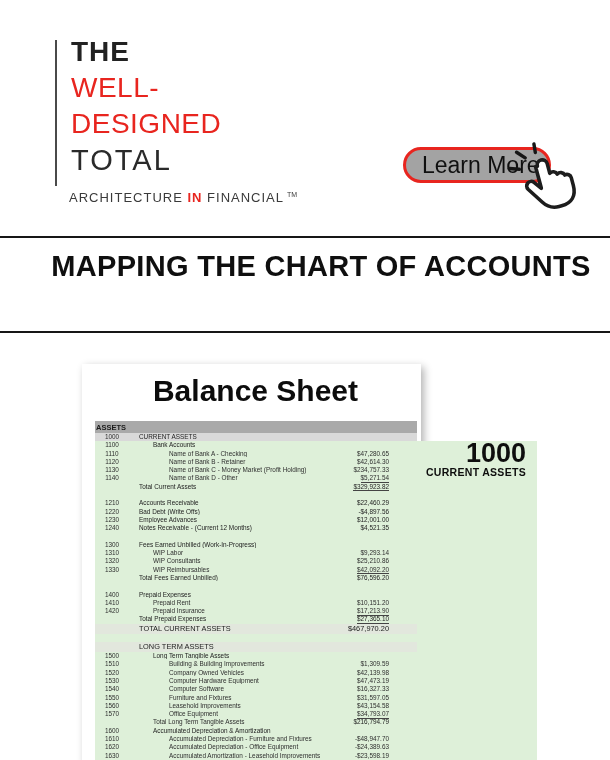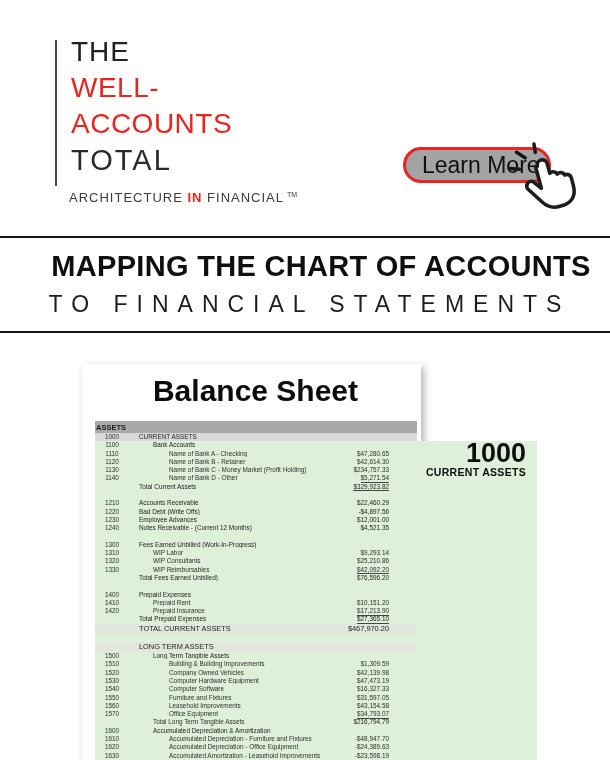--- a/index.html
+++ b/index.html
@@ -2,21 +2,21 @@
 <html><head>
 <meta charset="utf-8">
 <style>
   html,body{margin:0;padding:0;background:#fff;}
   .stage{position:relative;width:610px;height:760px;background:#ffffff;overflow:hidden;
          font-family:"Liberation Sans",sans-serif;}
 
   
   .logo-rule{position:absolute;left:55px;top:40px;width:2px;height:146px;background:#4a4a4a;}
   .logo{position:absolute;left:71px;top:34px;line-height:36px;}
-  .logo .l1{font-size:28px;color:#222;letter-spacing:1px;font-weight:400;}
+  .logo .l1{font-size:28px;color:#222;letter-spacing:1px;font-weight:700;}
   .logo .l2,.logo .l3{font-size:28px;color:var(--accent,#e8251f);font-weight:400;letter-spacing:.5px;}
   .logo .l4{font-size:29px;color:#2a2a2a;letter-spacing:2px;font-weight:400;}
   .tagline{position:absolute;left:69px;top:190px;font-size:13px;color:#3a3a3a;
            letter-spacing:1px;font-weight:500;white-space:nowrap;}
   .tag-in{color:var(--accent,#e8251f);font-weight:700;}
   .tm{font-size:7px;vertical-align:super;margin-left:3px;color:#3a3a3a;letter-spacing:0;}
 
   
   .cta{position:absolute;left:403px;top:147px;width:148px;height:36px;background:#a3a3a3;
        border:3px solid var(--accent,#e8251f);border-radius:20px;box-sizing:border-box;
@@ -60,21 +60,21 @@
 </style>
 </head>
 <body>
 
 <div class="stage" style="--accent: #e8251f; --highlight: #def0d9;">
 
   <div class="logo-rule"></div>
   <div class="logo">
     <div class="l1">THE</div>
     <div class="l2">WELL-</div>
-    <div class="l3">ACCOUNTS</div>
+    <div class="l3">DESIGNED</div>
     <div class="l4">TOTAL</div>
   </div>
   <div class="tagline">
     <span>ARCHITECTURE</span>
     <span class="tag-in">IN</span>
     <span>FINANCIAL</span><span class="tm">TM</span>
   </div>
 
   <div class="cta">
     <span>Learn More</span>
@@ -85,21 +85,20 @@
         <line x1="14" y1="24" x2="25" y2="28"></line>
         <line x1="27" y1="8" x2="35" y2="17"></line>
         <line x1="49" y1="4" x2="48" y2="14"></line>
       </g>
       <path d="M44 30 v26 l-6.5-9 a5.3 5.3 0 0 0-8.7 6 L41 72 c4.3 6.7 9.4 9.8 17.5 9.8 h3 c12.3 0 19.3-7.2 19.3-19.5 v-9.3 a5.1 5.1 0 0 0-6.4-4.9 a5.4 5.4 0 0 0-8.3-3.2 a5.4 5.4 0 0 0-8.1-3.3 V30 a5.9 5.9 0 0 0-11.8 0 z" fill="#ffffff" stroke="#1d1d1d" stroke-width="4.2" stroke-linejoin="round" stroke-linecap="round"></path>
     </g>
   </svg>
 
   <div class="divline div1"></div>
   <div class="h1">MAPPING THE CHART OF ACCOUNTS</div>
-  <div class="h2">TO FINANCIAL STATEMENTS</div>
   <div class="divline div2"></div>
 
   <div class="page"></div>
   <div class="green"></div>
   <div class="sheet-title">Balance Sheet</div>
 
   <div class="sheet-table">
     <div class="assets-bar">ASSETS</div>
     <div>
         <div class="srow band-gray">

